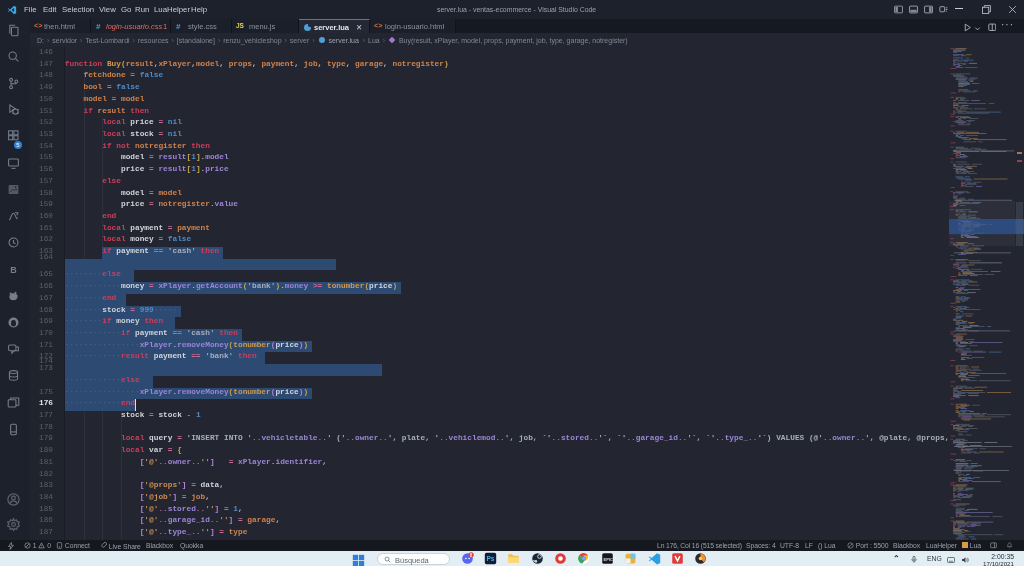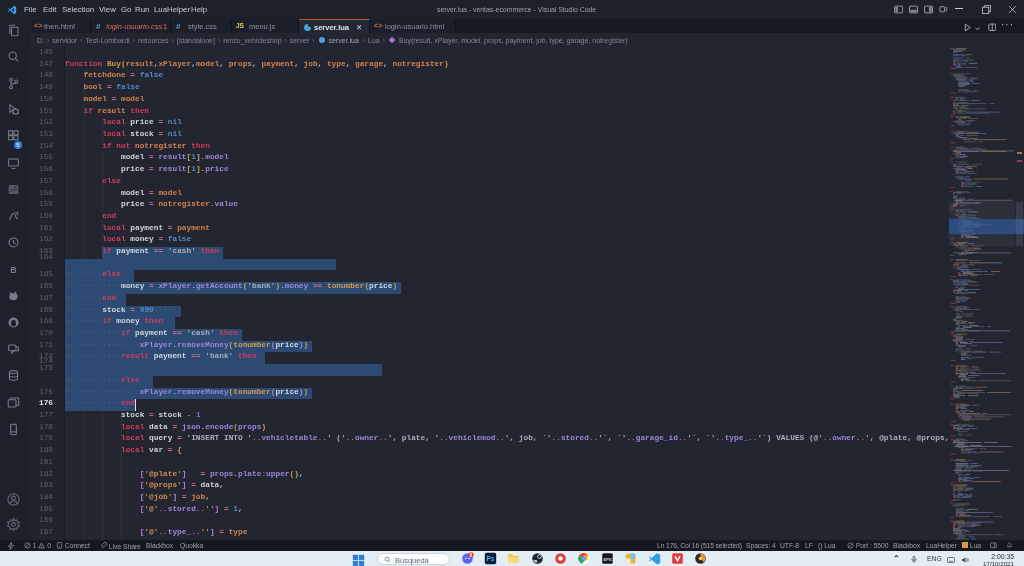--- a/index.html
+++ b/index.html
@@ -267,27 +267,27 @@
       <div class="cl" style="top:246.90px"><span class="ws">········</span><span class="k">end</span></div>
       <div class="cl" style="top:258.61px"><span class="ws">········</span><span class="w">stock</span> <span class="op">=</span> <span class="n">999</span></div>
       <div class="cl" style="top:270.32px"><span class="ws">········</span><span class="k">if</span> <span class="w">money</span> <span class="k">then</span></div>
       <div class="cl" style="top:282.03px"><span class="ws">············</span><span class="k">if</span> <span class="w">payment</span> <span class="op">==</span> <span class="s">'cash'</span> <span class="k">then</span></div>
       <div class="cl" style="top:293.74px"><span class="ws">················</span><span class="p">xPlayer</span><span class="pt">.</span><span class="p">removeMoney</span><span class="b1">(</span><span class="g">tonumber</span><span class="b2">(</span><span class="w">price</span><span class="b2">)</span><span class="b1">)</span></div>
       <div class="cl" style="top:305.45px"><span class="ws">············</span><span class="k">result</span> <span class="w">payment</span> <span class="op">==</span> <span class="s">'bank'</span> <span class="k">then</span></div>
       <div class="cl" style="top:328.87px"><span class="ws">············</span><span class="k">else</span></div>
       <div class="cl" style="top:340.58px"><span class="ws">················</span><span class="p">xPlayer</span><span class="pt">.</span><span class="p">removeMoney</span><span class="b1">(</span><span class="g">tonumber</span><span class="b2">(</span><span class="w">price</span><span class="b2">)</span><span class="b1">)</span></div>
       <div class="cl" style="top:352.29px"><span class="ws">············</span><span class="k">end</span></div>
       <div class="cl" style="top:364.00px">            <span class="w">stock</span> <span class="op">=</span> <span class="w">stock</span> <span class="op">-</span> <span class="n">1</span></div>
-      <div class="cl" style="top:375.71px">            <span class="k">local</span> <span class="w">data</span> <span class="op">=</span> <span class="p">json</span><span class="pt">.</span><span class="p">encode</span><span class="b1">(</span><span class="p">props</span><span class="b1">)</span></div>
       <div class="cl" style="top:387.42px">            <span class="k">local</span> <span class="w">query</span> <span class="op">=</span> <span class="s">'INSERT INTO '</span><span class="op">..</span><span class="p">vehicletable</span><span class="op">..</span><span class="s">' ('</span><span class="op">..</span><span class="p">owner</span><span class="op">..</span><span class="s">', plate, '</span><span class="op">..</span><span class="p">vehiclemod</span><span class="op">..</span><span class="s">', job, `'</span><span class="op">..</span><span class="p">stored</span><span class="op">..</span><span class="s">'`, `'</span><span class="op">..</span><span class="p">garage_id</span><span class="op">..</span><span class="s">'`, `'</span><span class="op">..</span><span class="p">type_</span><span class="op">..</span><span class="s">'`) VALUES (@'</span><span class="op">..</span><span class="p">owner</span><span class="op">..</span><span class="s">', @plate, @props, @</span></div>
       <div class="cl" style="top:399.13px">            <span class="k">local</span> <span class="w">var</span> <span class="op">=</span> <span class="b1">{</span></div>
-      <div class="cl" style="top:422.55px">                <span class="b2">[</span><span class="os">'@plate'</span><span class="b2">]</span>   <span class="op">=</span> <span class="p">props</span><span class="pt">.</span><span class="p">plate</span><span class="op">:</span><span class="p">upper</span><span class="b1">()</span><span class="pt">,</span></div>
+      <div class="cl" style="top:410.84px">                <span class="b2">[</span><span class="os">'@'</span><span class="op">..</span><span class="p">owner</span><span class="op">..</span><span class="os">''</span><span class="b2">]</span>   <span class="op">=</span> <span class="p">xPlayer</span><span class="pt">.</span><span class="p">identifier</span><span class="pt">,</span></div>
       <div class="cl" style="top:434.26px">                <span class="b2">[</span><span class="os">'@props'</span><span class="b2">]</span> <span class="op">=</span> <span class="w">data</span><span class="pt">,</span></div>
       <div class="cl" style="top:445.97px">                <span class="b2">[</span><span class="os">'@job'</span><span class="b2">]</span> <span class="op">=</span> <span class="o">job</span><span class="pt">,</span></div>
       <div class="cl" style="top:457.68px">                <span class="b2">[</span><span class="os">'@'</span><span class="op">..</span><span class="p">stored</span><span class="op">..</span><span class="os">''</span><span class="b2">]</span> <span class="op">=</span> <span class="n">1</span><span class="pt">,</span></div>
+      <div class="cl" style="top:469.39px">                <span class="b2">[</span><span class="os">'@'</span><span class="op">..</span><span class="p">garage_id</span><span class="op">..</span><span class="os">''</span><span class="b2">]</span> <span class="op">=</span> <span class="o">garage</span><span class="pt">,</span></div>
       <div class="cl" style="top:481.10px">                <span class="b2">[</span><span class="os">'@'</span><span class="op">..</span><span class="p">type_</span><span class="op">..</span><span class="os">''</span><span class="b2">]</span> <span class="op">=</span> <span class="o">type</span></div>
       <div class="cl" style="top:258.61px;left:123.7px"><span class="ws">·····</span></div>
   <div class="gn" style="top:0.99px">146</div>
       <div class="gn" style="top:12.70px">147</div>
       <div class="gn" style="top:24.41px">148</div>
       <div class="gn" style="top:36.12px">149</div>
       <div class="gn" style="top:47.83px">150</div>
       <div class="gn" style="top:59.54px">151</div>
       <div class="gn" style="top:71.25px">152</div>
       <div class="gn" style="top:82.96px">153</div>

